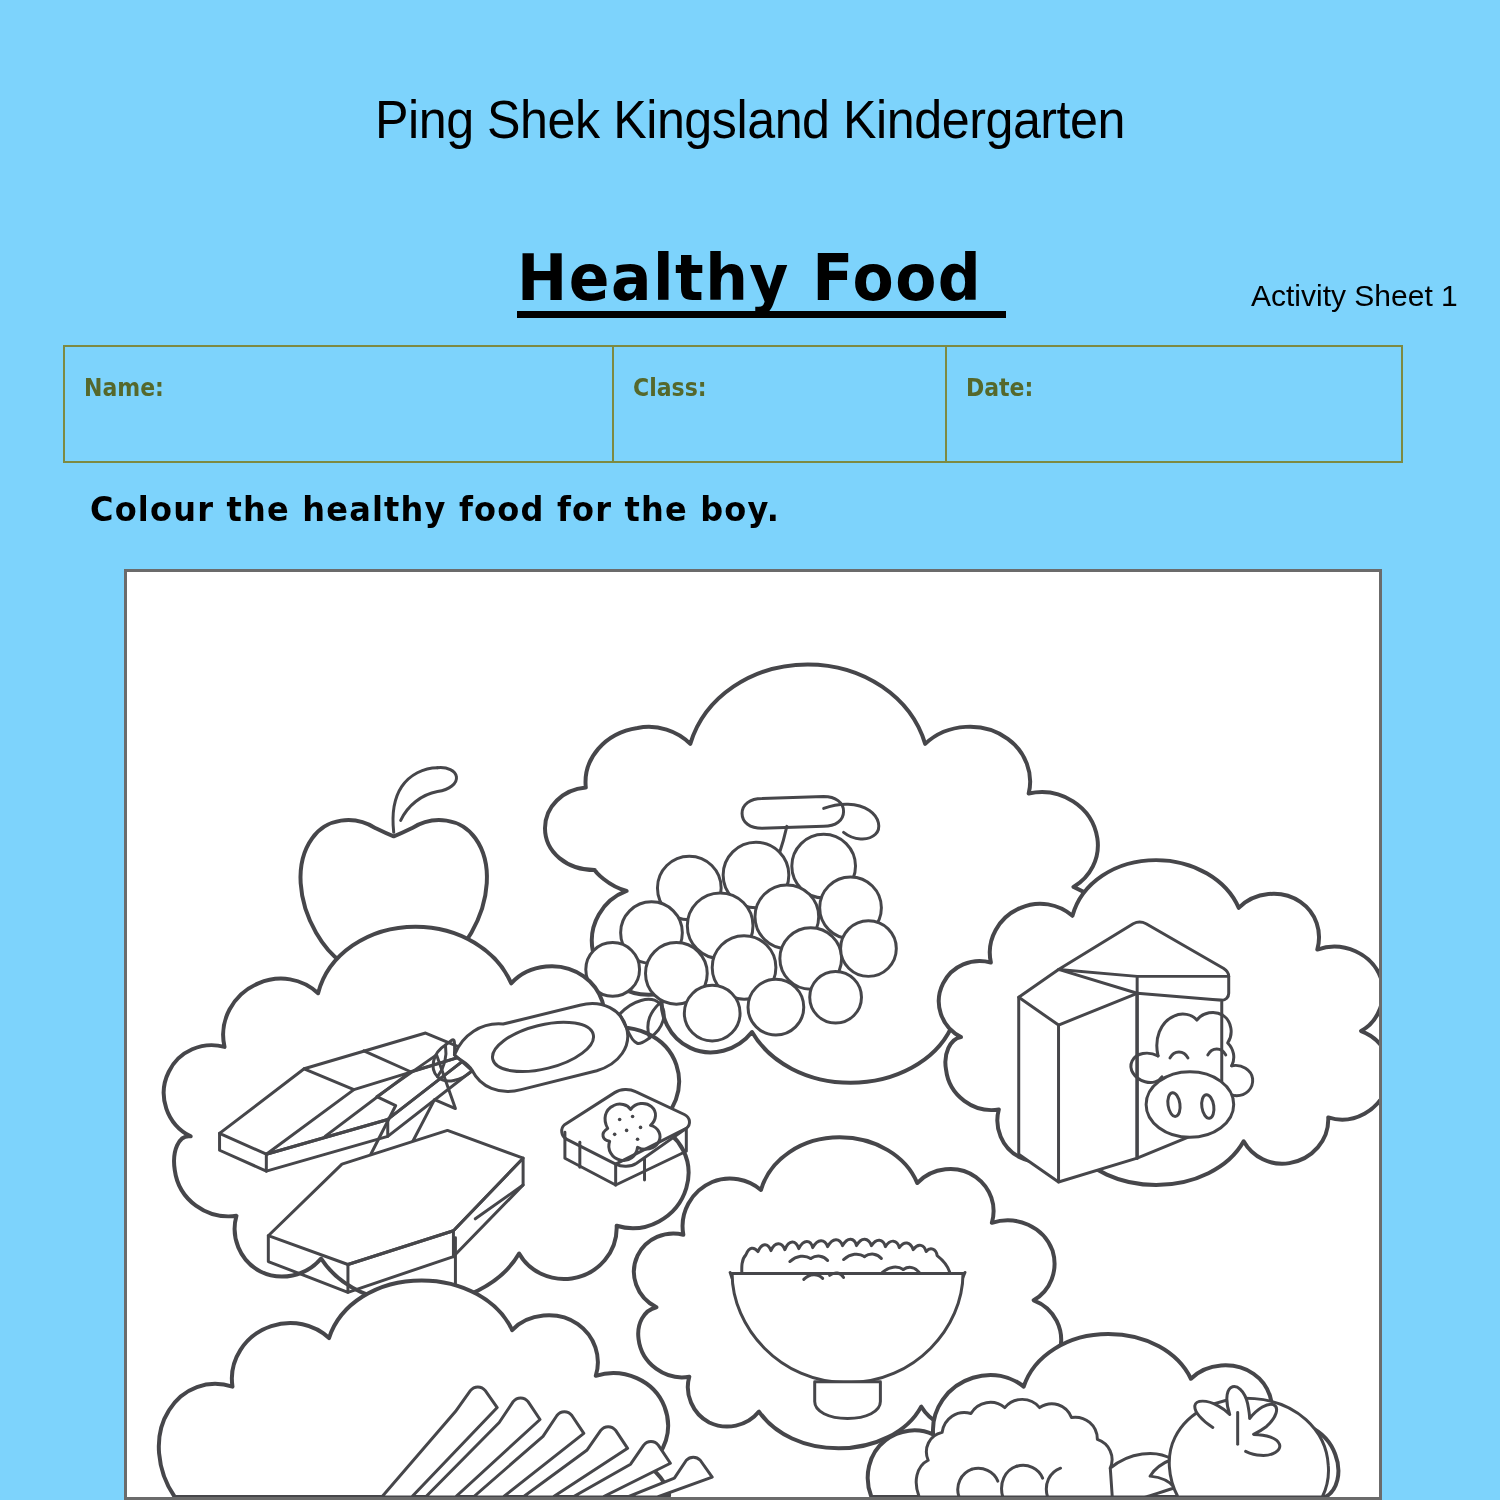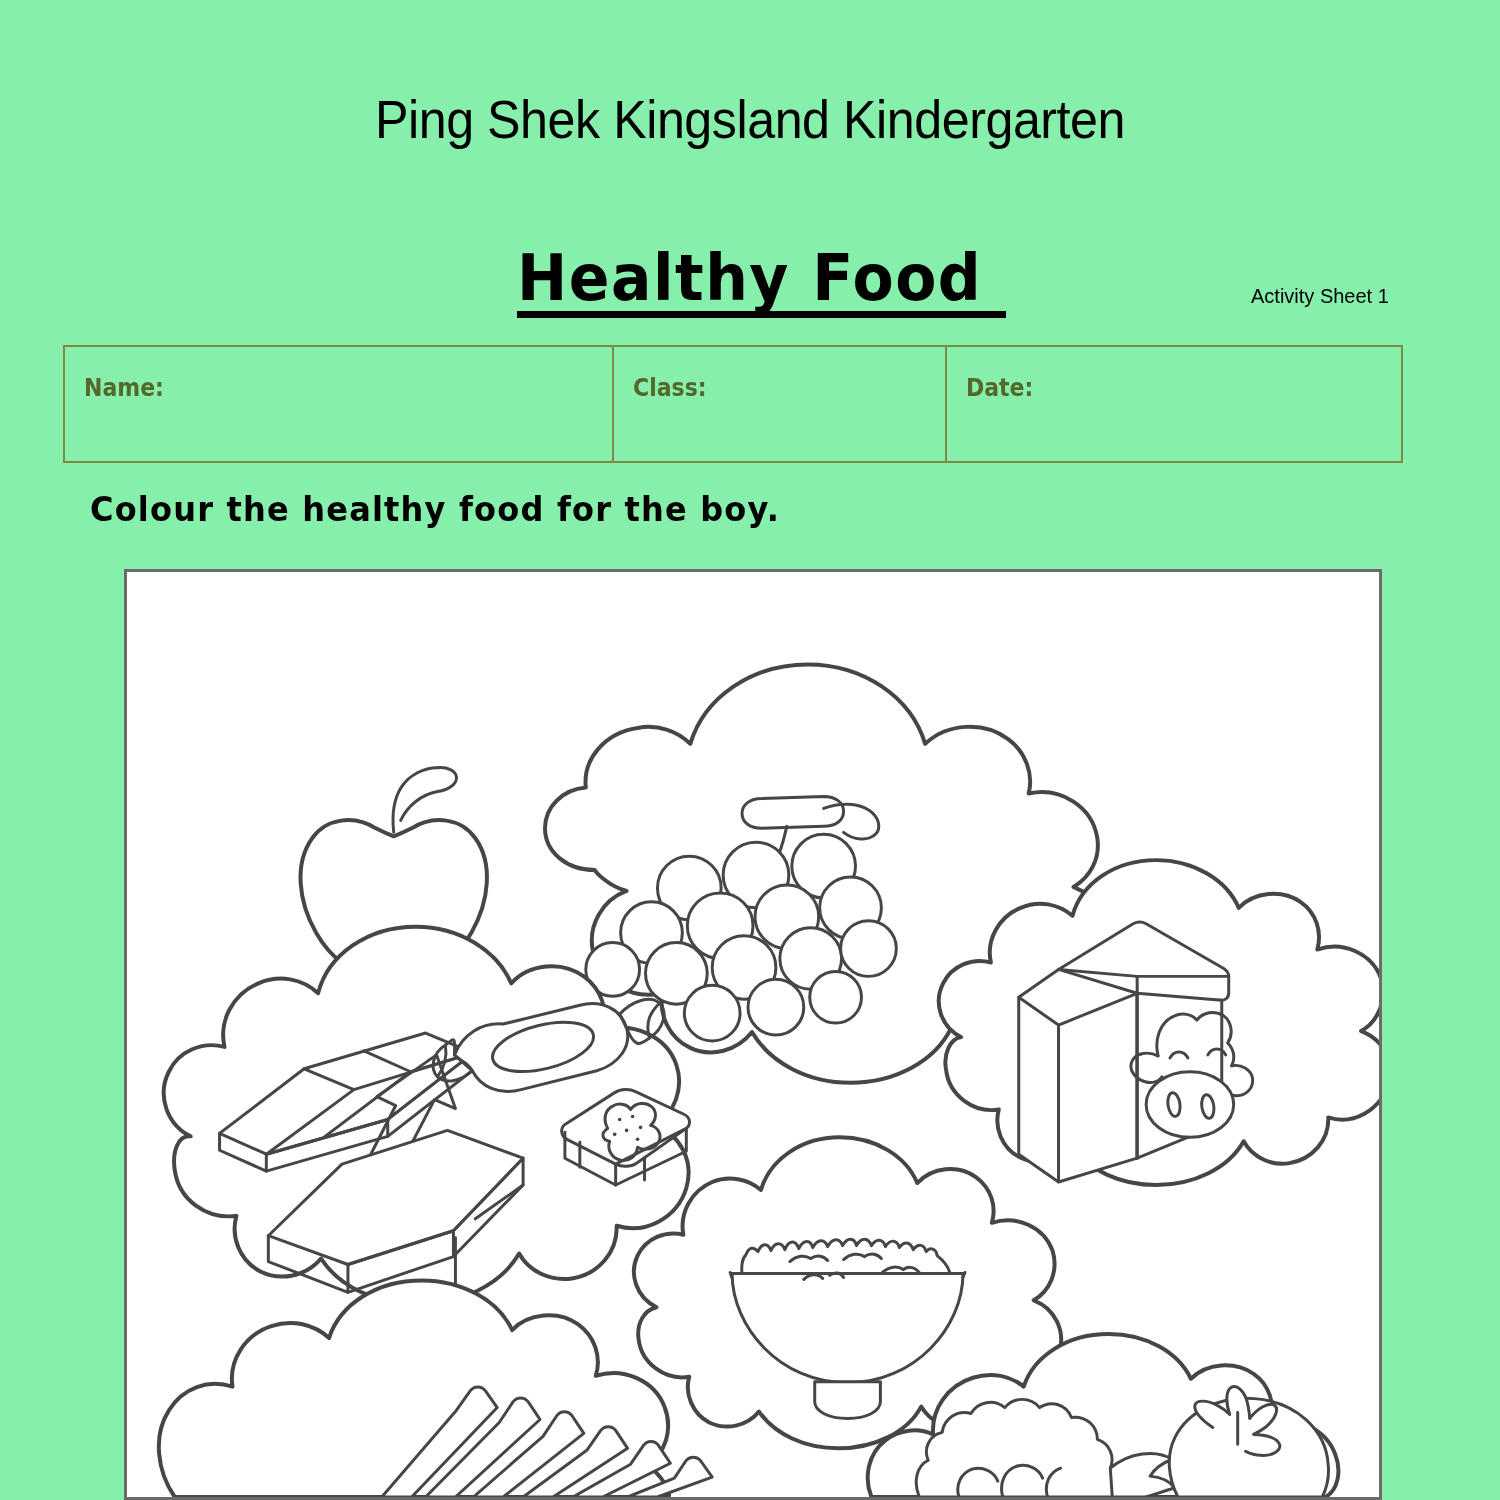--- a/index.html
+++ b/index.html
@@ -4,21 +4,21 @@
 <style>
   html, body {
     margin: 0;
     padding: 0;
     background: #ffffff;
   }
   #page {
     position: relative;
     width: 1500px;
     height: 1500px;
-    background: #86efac;
+    background: #7dd3fc;
     overflow: hidden;
     font-family: "Liberation Sans", sans-serif;
   }
 
   
   #school-name {
     position: absolute;
     left: 0;
     top: 88px;
     width: 1500px;
@@ -54,23 +54,23 @@
     top: 311px;
     width: 489px;
     height: 7px;
     background: #000000;
   }
 
   
   #activity-sheet-label {
     position: absolute;
     left: 1251px;
-    top: 285px;
+    top: 279px;
     font-family: "Liberation Sans", sans-serif;
-    font-size: 20px;
+    font-size: 30px;
     font-weight: 400;
     color: #000000;
     white-space: nowrap;
   }
 
   
   #info-table {
     position: absolute;
     left: 63px;
     top: 345px;

